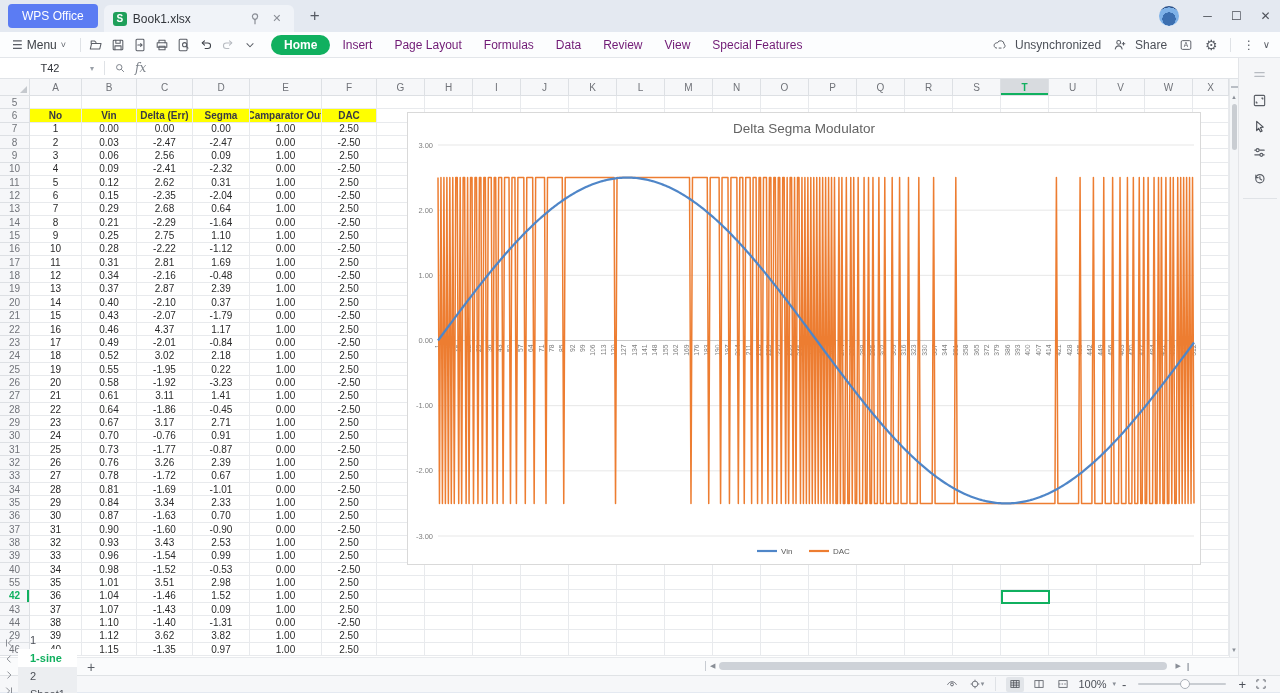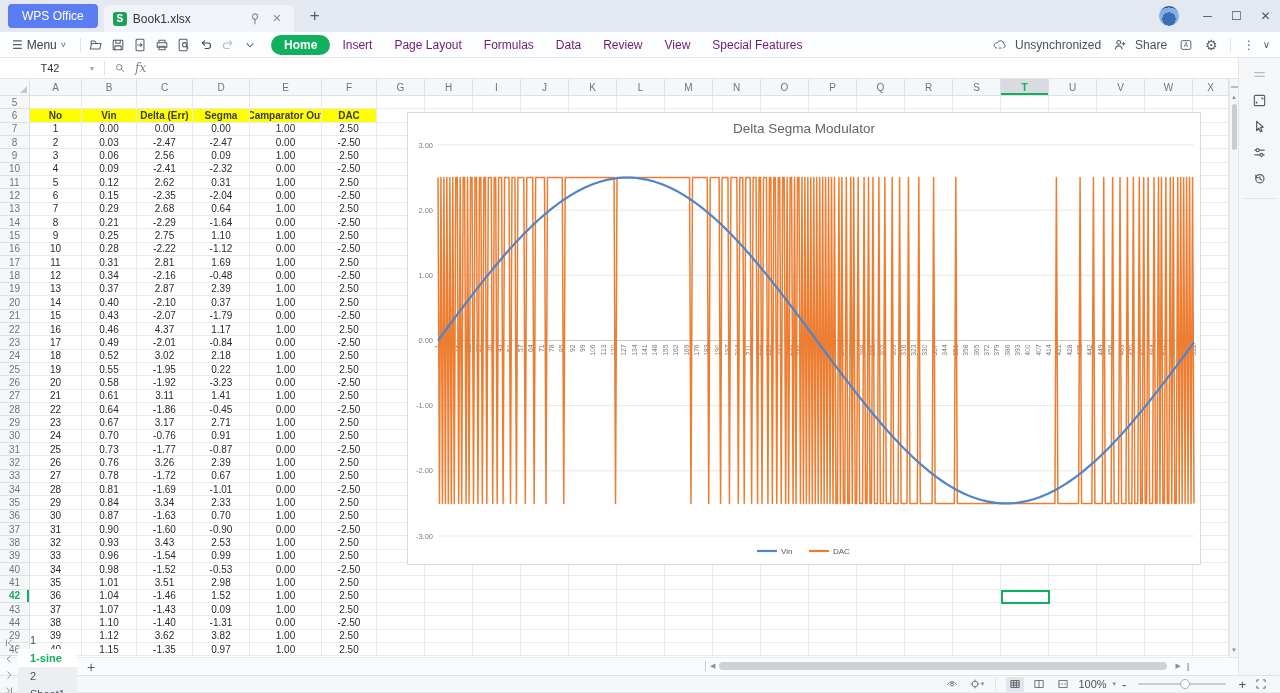--- a/index.html
+++ b/index.html
@@ -1226,21 +1226,21 @@
               <div class="gcell" style="width: 48px;"></div>
               <div class="gcell" style="width: 48px;"></div>
               <div class="gcell" style="width: 48px;"></div>
               <div class="gcell" style="width: 48px;"></div>
               <div class="gcell" style="width: 48px;"></div>
               <div class="gcell" style="width: 48px;"></div>
               <div class="gcell" style="width: 48px;"></div>
               <div class="gcell" style="width: 36px;"></div>
             </div>
             <div class="gridrow">
-              <div class="hcell" style="width: 30px;">41</div>
+              <div class="hcell" style="width: 30px;">55</div>
               <div class="gcell" style="width: 52px;">35</div>
               <div class="gcell" style="width: 55px;">1.01</div>
               <div class="gcell" style="width: 56px;">3.51</div>
               <div class="gcell" style="width: 57px;">2.98</div>
               <div class="gcell" style="width: 72px;">1.00</div>
               <div class="gcell" style="width: 55px;">2.50</div>
               <div class="gcell" style="width: 48px;"></div>
               <div class="gcell" style="width: 48px;"></div>
               <div class="gcell" style="width: 48px;"></div>
               <div class="gcell" style="width: 48px;"></div>

